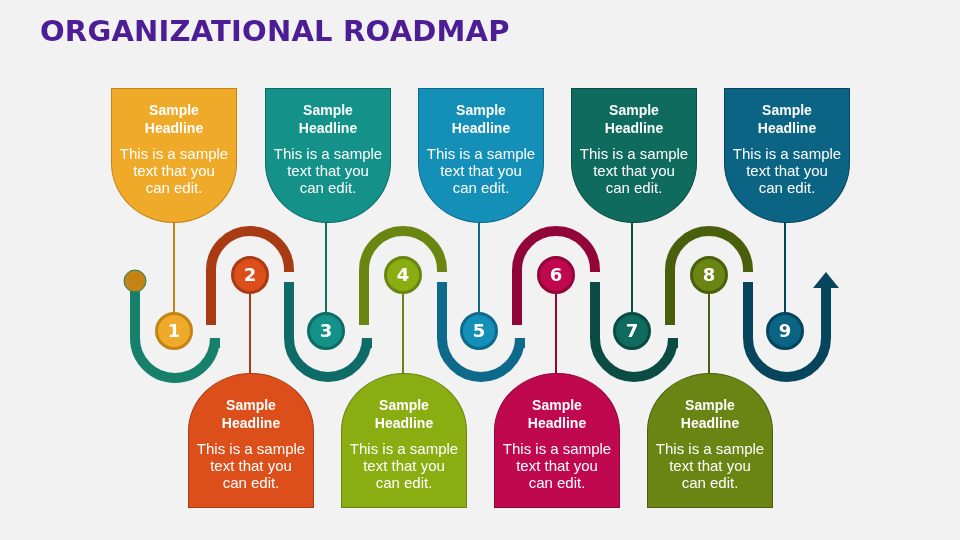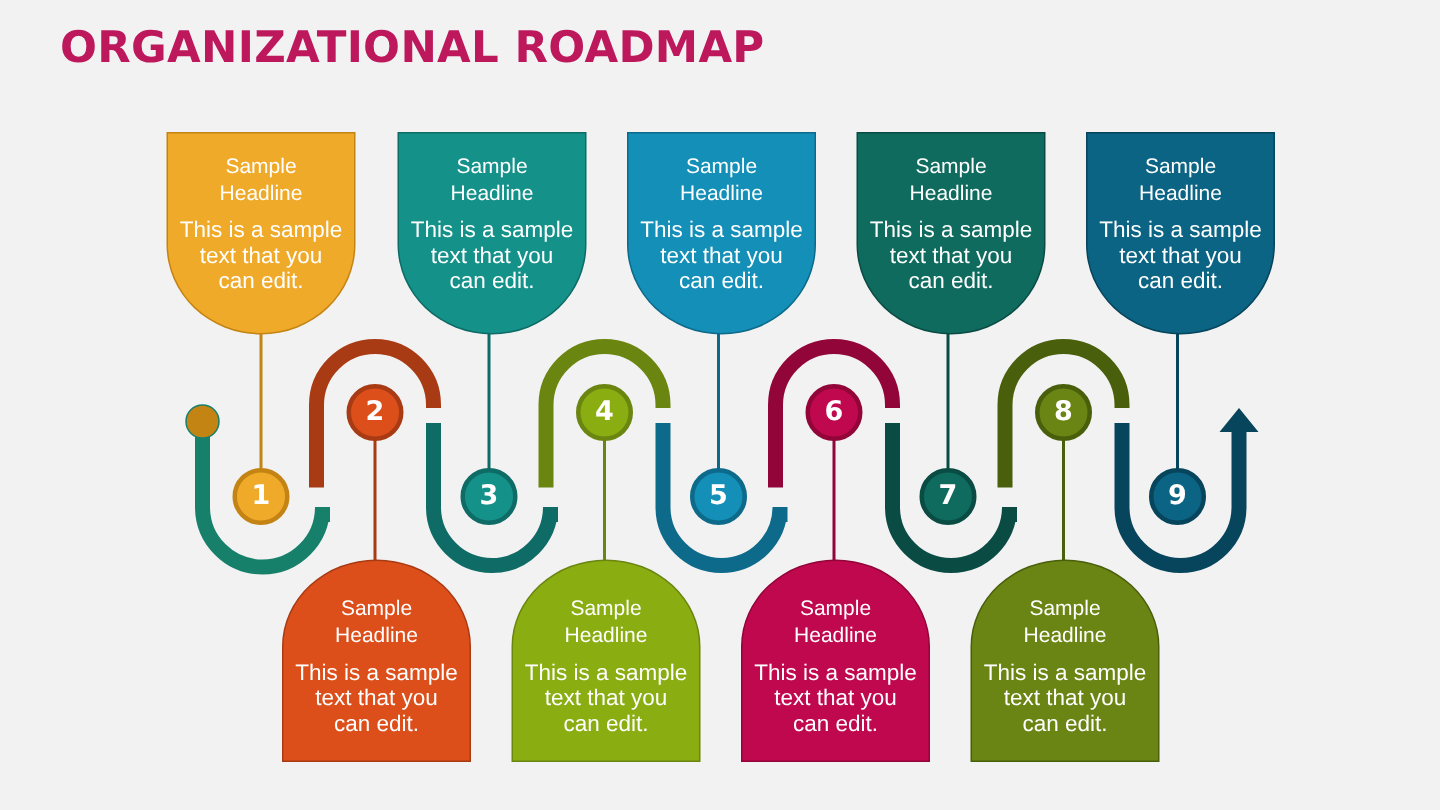--- a/index.html
+++ b/index.html
@@ -1,22 +1,22 @@
 <!DOCTYPE html>
 <html><head>
 <meta charset="utf-8">
 <style>
   html, body { margin:0; padding:0; }
   body { width:960px; height:540px; background:#f2f2f2; position:relative; overflow:hidden; font-family:"Liberation Sans", sans-serif; }
-  .title { position:absolute; left:40px; top:14px; font-size:29px; font-weight:bold; color:#be185d; letter-spacing:0.2px; font-family:"DejaVu Sans", sans-serif; }
+  .title { position:absolute; left:40px; top:14px; font-size:29px; font-weight:bold; color:#4c1d95; letter-spacing:0.2px; font-family:"DejaVu Sans", sans-serif; }
   svg.road { position:absolute; left:0; top:0; }
   .card { position:absolute; width:126px; height:135px; color:#fff; text-align:center; box-sizing:border-box; }
   .card.top { border-radius:0 0 63px 63px / 0 0 60px 60px; top:88px; }
   .card.bottom { border-radius:63px 63px 0 0 / 58px 58px 0 0; top:373px; }
-  .card .head { font-weight:normal; font-size:14px; line-height:18px; margin-top:12px; }
+  .card .head { font-weight:bold; font-size:14px; line-height:18px; margin-top:12px; }
   .card.bottom .head { margin-top:22px; }
   .card .body { font-size:15px; line-height:17px; margin-top:8px; }
   .step { position:absolute; width:38px; height:38px; border-radius:50%; box-sizing:border-box; border:3px solid; color:#fff; font-weight:bold; font-size:18px; line-height:32px; text-align:center; font-family:"DejaVu Sans", sans-serif; }
   .conn { position:absolute; width:2px; }
 </style>
 </head>
 <body>
 
 <div class="title">ORGANIZATIONAL ROADMAP</div>
 

